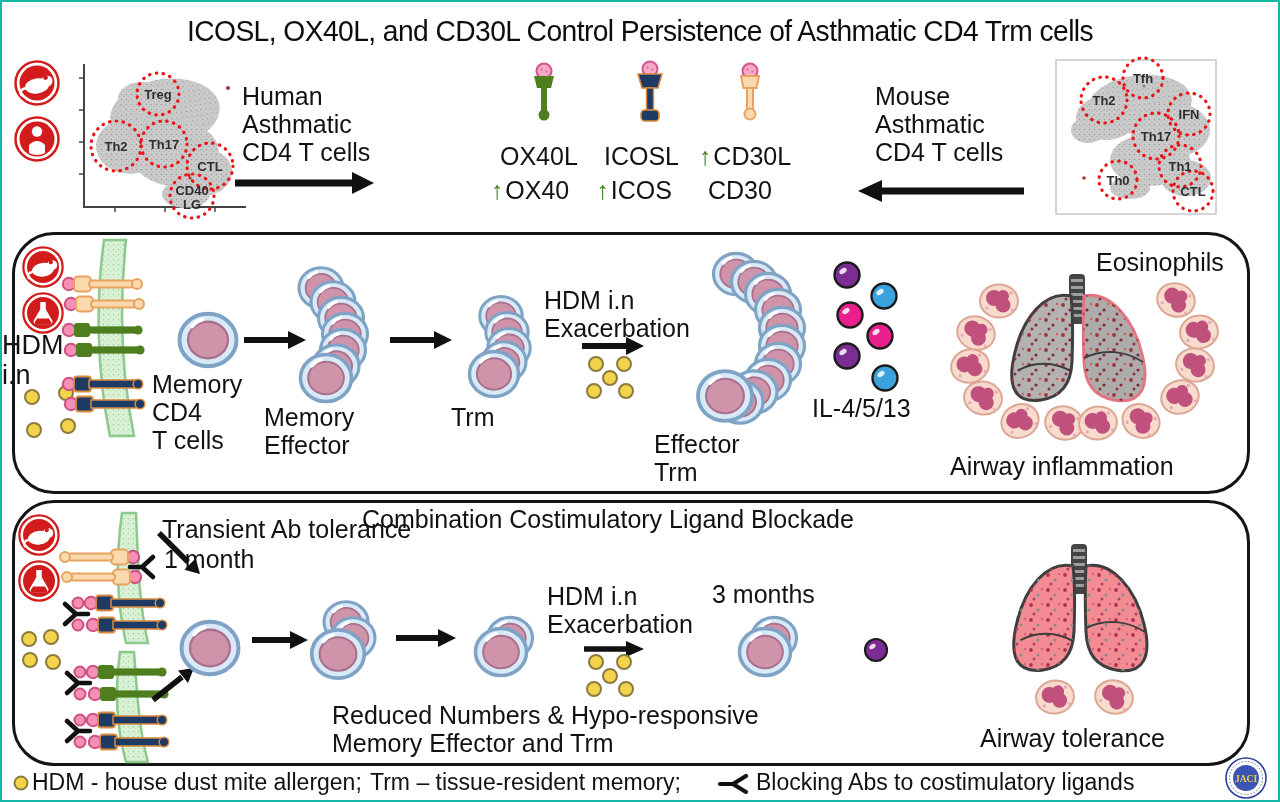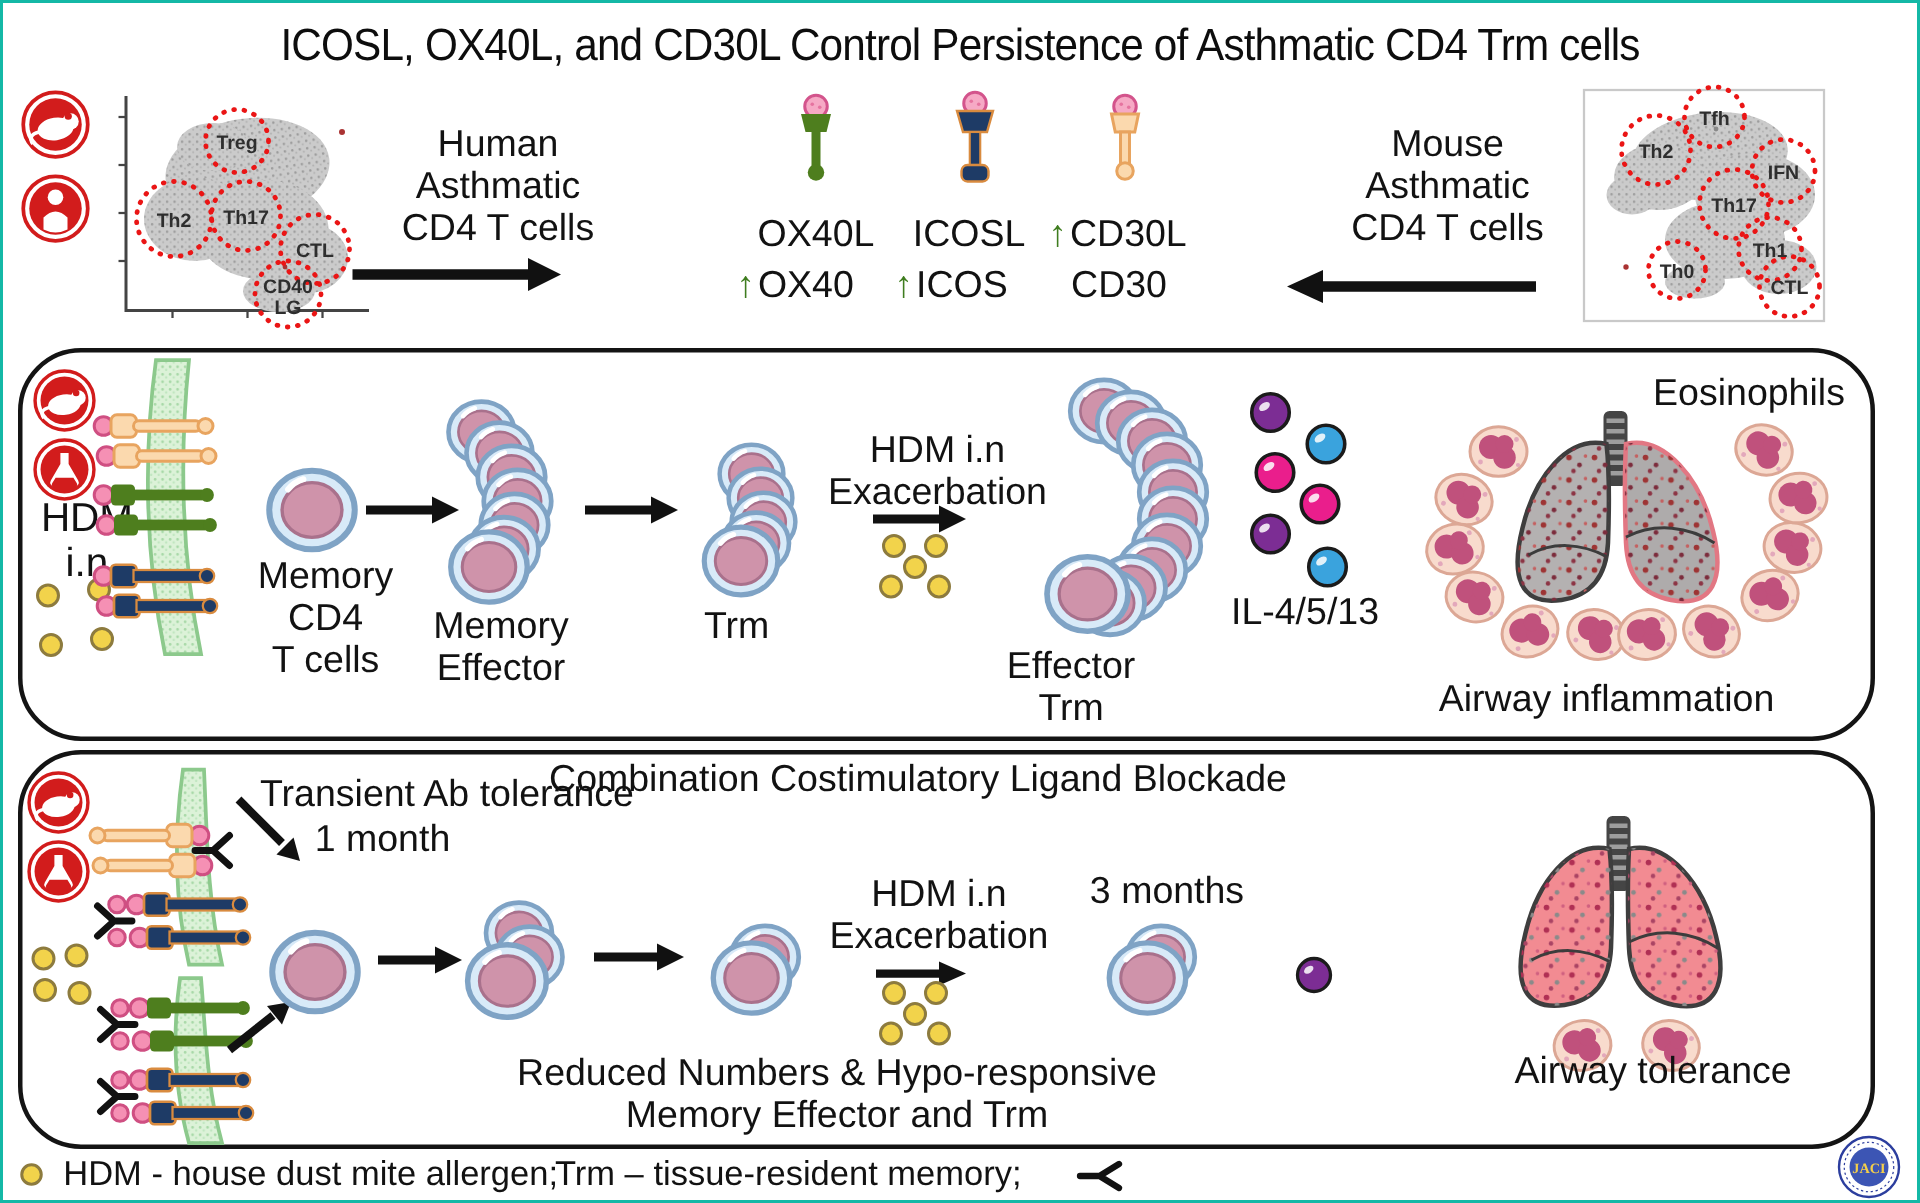--- a/index.html
+++ b/index.html
@@ -2,21 +2,21 @@
 <html><head>
 <meta charset="utf-8">
 <style>
   html,body{margin:0;padding:0;background:#e8e8e8;}
   #canvas{
     position:relative;width:1280px;height:802px;box-sizing:border-box;
     background:#ffffff;border:2px solid #14b8a6;overflow:hidden;
     font-family:"Liberation Sans",sans-serif;color:#111;
   }
   .abs{position:absolute;}
-  .lbl{position:absolute;color:#121212;text-align:center;white-space:pre-line;line-height:1.12;
+  .lbl{position:absolute;color:#121212;text-align:left;white-space:pre-line;line-height:1.12;
        font-family:"Liberation Sans",sans-serif;}
   .panel{position:absolute;border:3.5px solid #141414;border-radius:42px;background:transparent;}
   .ga{color:#3f7d1f;font-weight:700;}
   svg{display:block;overflow:visible;}
   .pageTitle{position:absolute;left:0;right:0;top:12px;text-align:center;font-size:30px;
      letter-spacing:-0.6px;transform:scaleX(.94);color:#0d0d0d;}
   .row{display:inline-flex;align-items:center;gap:2px;justify-content:center;width:100%;}
 </style>
 </head>
 <body>
@@ -531,32 +531,33 @@
     <path d="M79,24 C53,18 31,46 23,80 C15,112 21,132 49,128 C69,125 79,112 80,90 C81,62 81,42 79,24 Z" fill="url(#spotsPink)"></path>
     <path d="M92,24 C118,18 142,48 150,82 C158,114 150,133 122,128 C102,124 93,112 92,90 C91,62 91,42 92,24 Z" fill="url(#spotsPink)"></path>
     <path d="M27,98 C43,89 62,90 79,99 M92,86 C112,76 134,79 151,90" fill="none" stroke="#3c3c3c" stroke-width="2"></path>
   </svg>
   <svg class="abs" style="left:1032px;top:676px" width="42" height="38">
       <use href="#eos" transform="translate(21,19) rotate(-10)"></use>
     </svg>
   <svg class="abs" style="left:1091px;top:676px" width="42" height="38">
       <use href="#eos" transform="translate(21,19) rotate(15)"></use>
     </svg>
-  <div class="lbl" style="left:978px;top:698px;width:244px;font-size:25px">Airway tolerance</div>
+  <div class="lbl" style="left:978px;top:722px;width:244px;font-size:25px">Airway tolerance</div>
 
   <svg class="abs" style="left:10px;top:772px" width="18" height="18">
     <circle cx="9" cy="9" r="6.5" fill="#f2d34b" stroke="#8d7b3e" stroke-width="2"></circle>
   </svg>
-  <div class="lbl" style="left:30px;top:768px;width:340px;font-size:23px;text-align:right">HDM - house dust mite allergen;</div>
+  <div class="lbl" style="left:30px;top:768px;width:340px;font-size:23px;text-align:left">HDM - house dust mite allergen;</div>
   <div class="lbl" style="left:368px;top:768px;width:330px;font-size:23px;text-align:left">Trm – tissue-resident memory;</div>
   <svg class="abs" style="left:714px;top:770px" width="36" height="24">
     <g stroke="#111" stroke-width="4.2" stroke-linecap="round" fill="none">
       <path d="M4,12 H17 M17,12 L30,4 M17,12 L30,20"></path>
     </g>
   </svg>
+  <div class="lbl" style="left:754px;top:768px;width:420px;font-size:23px;text-align:left">Blocking Abs to costimulatory ligands</div>
   <svg class="abs" style="left:1222px;top:754px" width="44" height="44">
     <circle cx="22" cy="22" r="20" fill="#fff" stroke="#2c3e9e" stroke-width="1.6"></circle>
     <circle cx="22" cy="22" r="16.5" fill="none" stroke="#2c3e9e" stroke-width="0.8" stroke-dasharray="1.5,1.8"></circle>
     <circle cx="22" cy="22" r="13" fill="#3c55b4"></circle>
     <text x="22" y="26" text-anchor="middle" font-family="Liberation Serif, serif" font-size="9.5" font-weight="700" fill="#f4cf4a">JACI</text>
   </svg>
 
 </div>
 
 </body></html>

